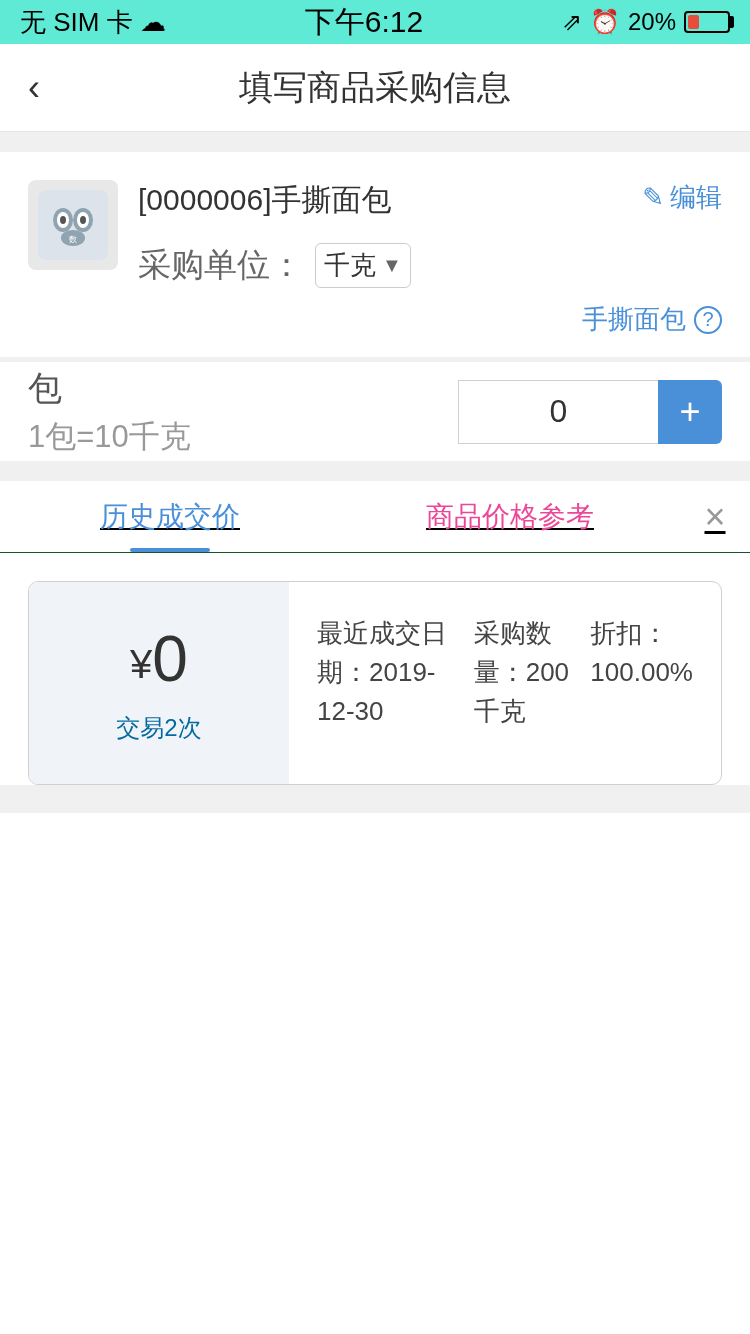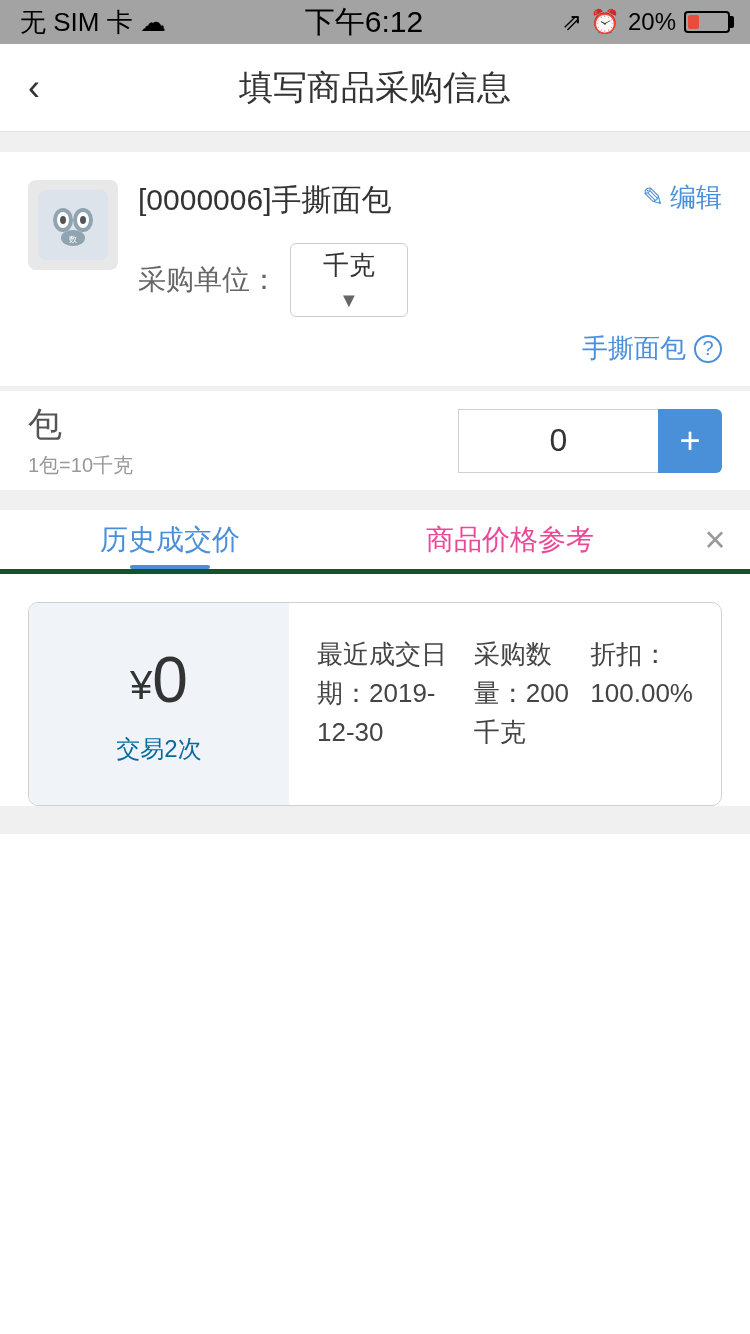--- a/index.html
+++ b/index.html
@@ -8,21 +8,21 @@
       width: 750px;
       min-height: 1334px;
       font-family: -apple-system, "PingFang SC", "Helvetica Neue", Arial, sans-serif;
       background: #f0f0f0;
       overflow-x: hidden;
     }
 
     
     .status-bar {
       height: 44px;
-      background: #a3a3a3;
+      background: #5eead4;
       display: flex;
       align-items: center;
       justify-content: space-between;
       padding: 0 20px;
       font-size: 28px;
     }
     .status-left {
       display: flex;
       align-items: center;
       gap: 10px;
@@ -128,34 +128,33 @@
       color: #333;
       font-weight: 500;
     }
     .product-unit-row {
       display: flex;
       align-items: center;
       gap: 12px;
       margin-top: 10px;
     }
     .product-unit-label {
-      font-size: 28px;
+      font-size: 33px;
       color: #666;
     }
     .unit-select {
       border: 1px solid #ccc;
       border-radius: 6px;
-      padding: 4px 32px;
+      padding: 4px 8px;
       font-size: 26px;
       color: #333;
       display: flex;
       align-items: center;
       gap: 6px;
       cursor: pointer;
-      flex-direction: column;
     }
     .unit-select span.arrow {
       font-size: 20px;
       color: #666;
     }
     .edit-link {
       font-size: 26px;
       color: #4a90d9;
       display: flex;
       align-items: center;
@@ -203,21 +202,21 @@
       display: flex;
       flex-direction: column;
       gap: 4px;
     }
     .quantity-unit-big {
       font-size: 34px;
       color: #555;
       font-weight: 500;
     }
     .quantity-unit-small {
-      font-size: 20px;
+      font-size: 31px;
       color: #999;
     }
     .quantity-input-row {
       display: flex;
       align-items: center;
       gap: 0;
     }
     .quantity-input-box {
       width: 200px;
       height: 64px;
@@ -244,23 +243,24 @@
     }
 
     
     .tab-section {
       background: #fff;
       margin-top: 20px;
     }
     .tab-header {
       display: flex;
       align-items: center;
-      height: 64px;
-      border-bottom: 5px solid #14532d;
+      height: 72px;
+      border-bottom: 1px solid #14532d;
       position: relative;
+      text-decoration: underline;
     }
     .tab-item {
       flex: 1;
       display: flex;
       flex-direction: column;
       align-items: center;
       justify-content: center;
       height: 100%;
       cursor: pointer;
       position: relative;

